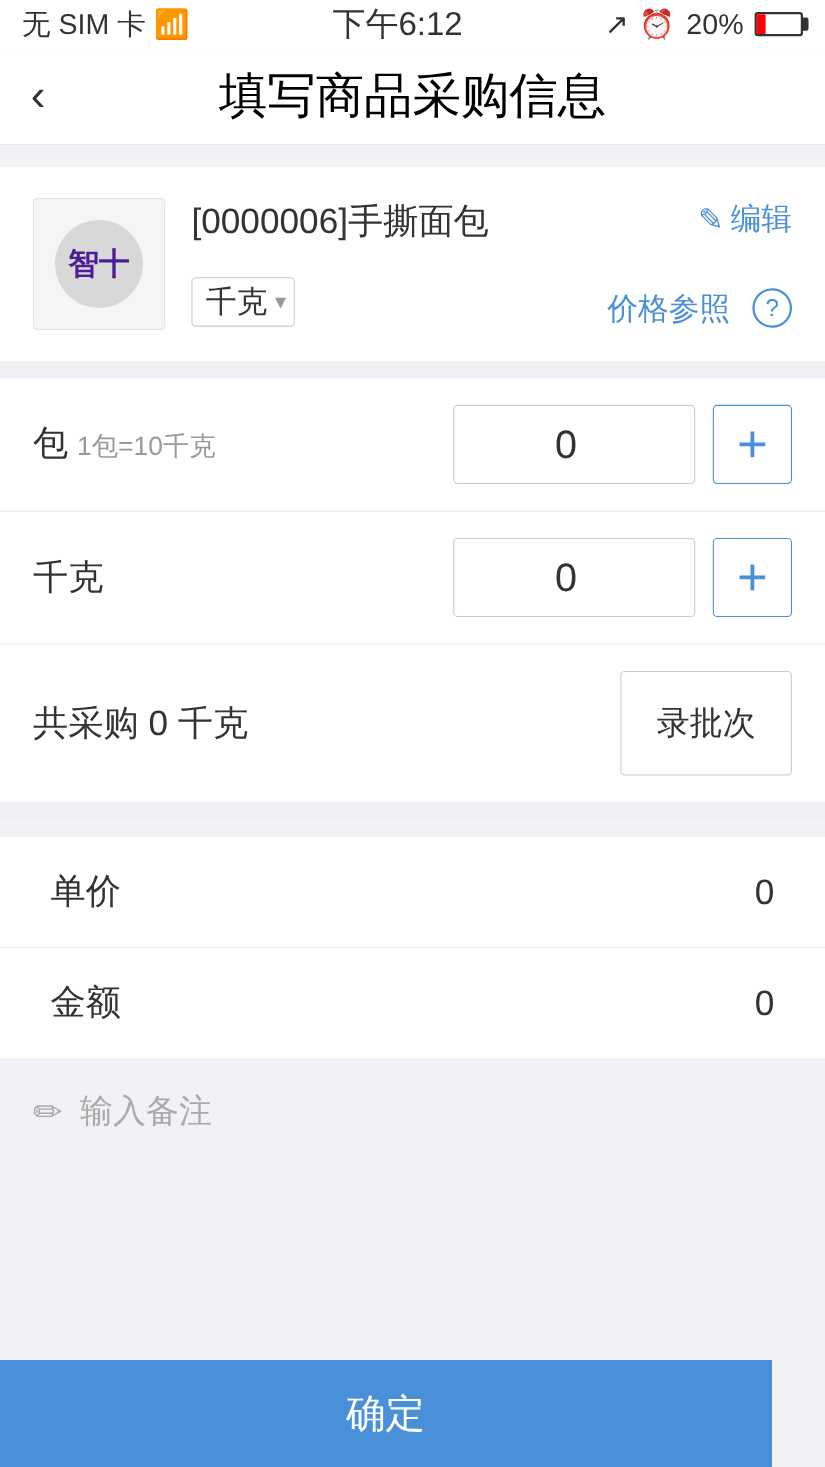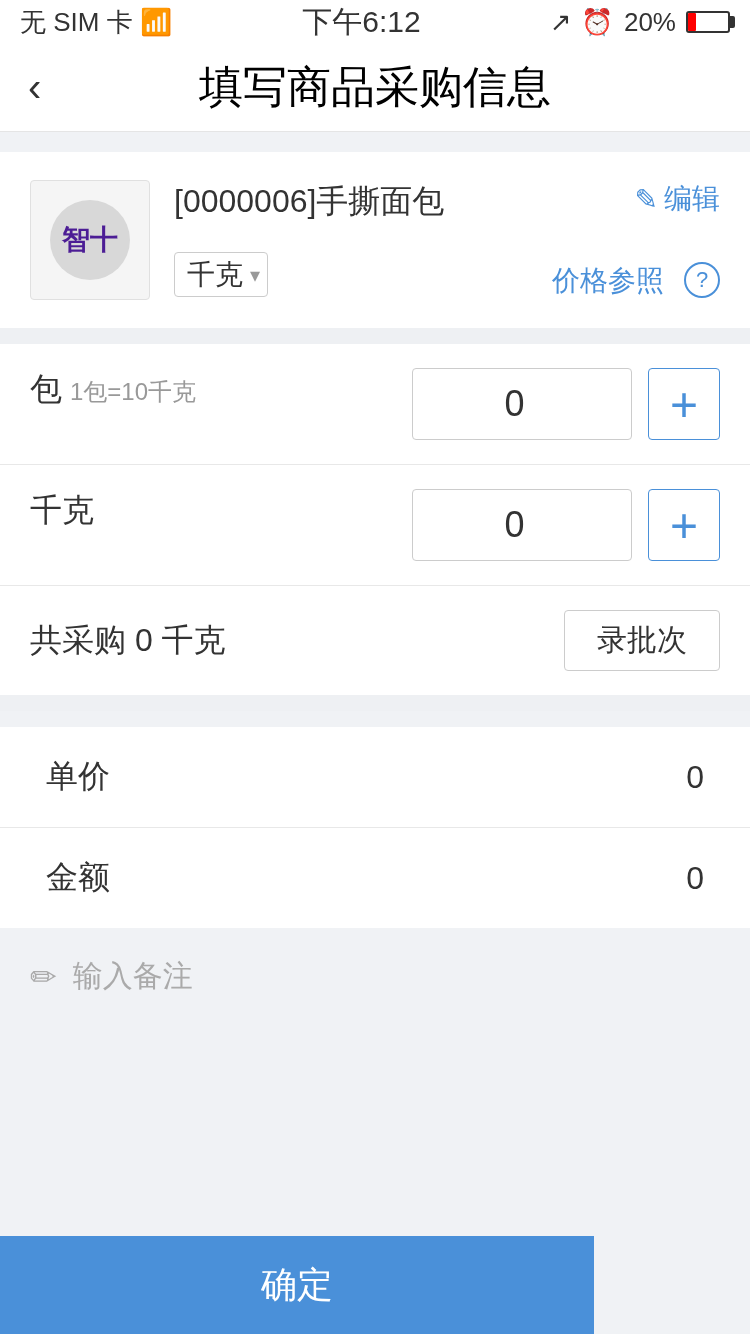--- a/index.html
+++ b/index.html
@@ -193,21 +193,21 @@
       height: 16px;
       background: #eef0f3;
     }
 
     
     .input-section {
       background: #fff;
     }
     .input-row {
       display: flex;
-      align-items: flex-start;
+      align-items: center;
       padding: 24px 30px;
       border-bottom: 1px solid #e8e8e8;
     }
     .input-row-label {
       min-width: 120px;
       font-size: 32px;
       color: #333;
     }
     .input-row-sublabel {
       font-size: 24px;
@@ -253,21 +253,21 @@
       padding: 24px 30px;
       background: #fff;
     }
     .summary-text {
       font-size: 32px;
       color: #333;
     }
     .batch-btn {
       border: 1px solid #ccc;
       border-radius: 4px;
-      padding: 9px 32px;
+      padding: 26px 32px;
       font-size: 30px;
       color: #333;
       background: #fff;
       cursor: pointer;
     }
 
     
     .info-section {
       background: #fff;
       margin-top: 16px;
@@ -305,21 +305,21 @@
     .notes-placeholder {
       font-size: 30px;
       color: #aaa;
     }
 
     
     .confirm-btn-area {
       position: fixed;
       bottom: 0;
       left: 0;
-      width: 594px;
+      width: 701px;
       height: 98px;
       background: #4a90d9;
       display: flex;
       align-items: center;
       justify-content: center;
       cursor: pointer;
     }
     .confirm-btn-text {
       font-size: 36px;
       color: #fff;

